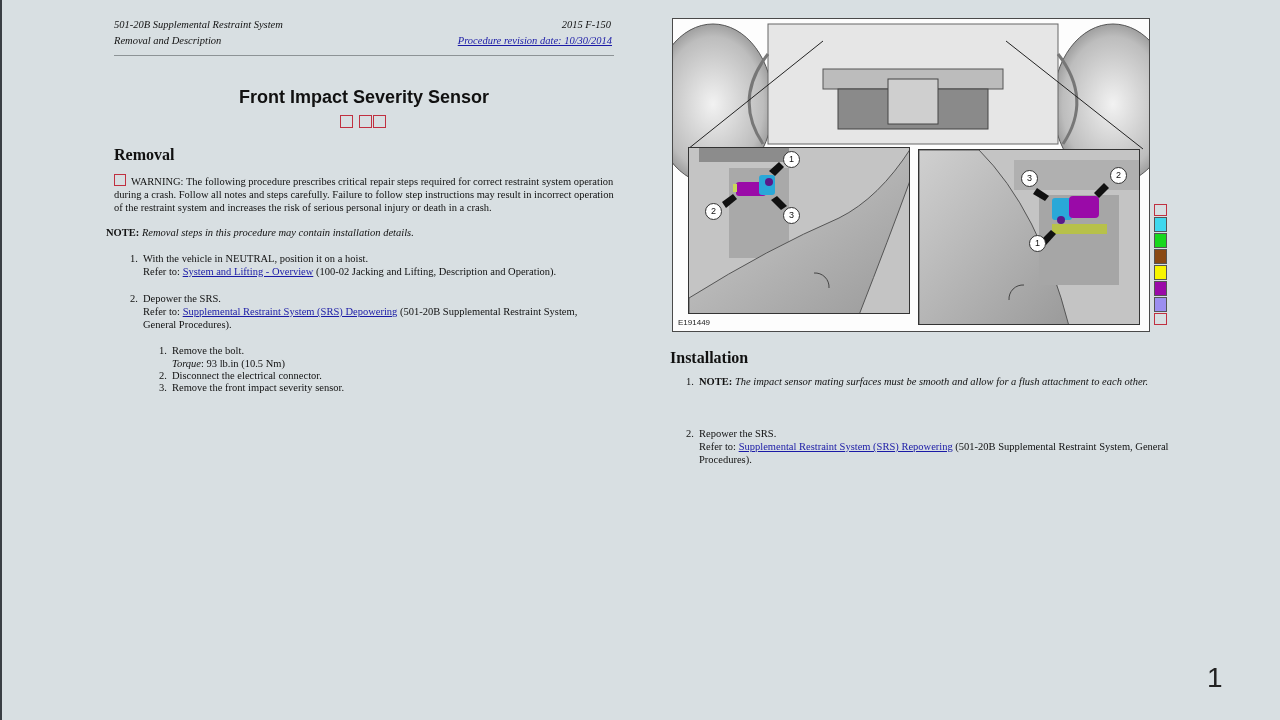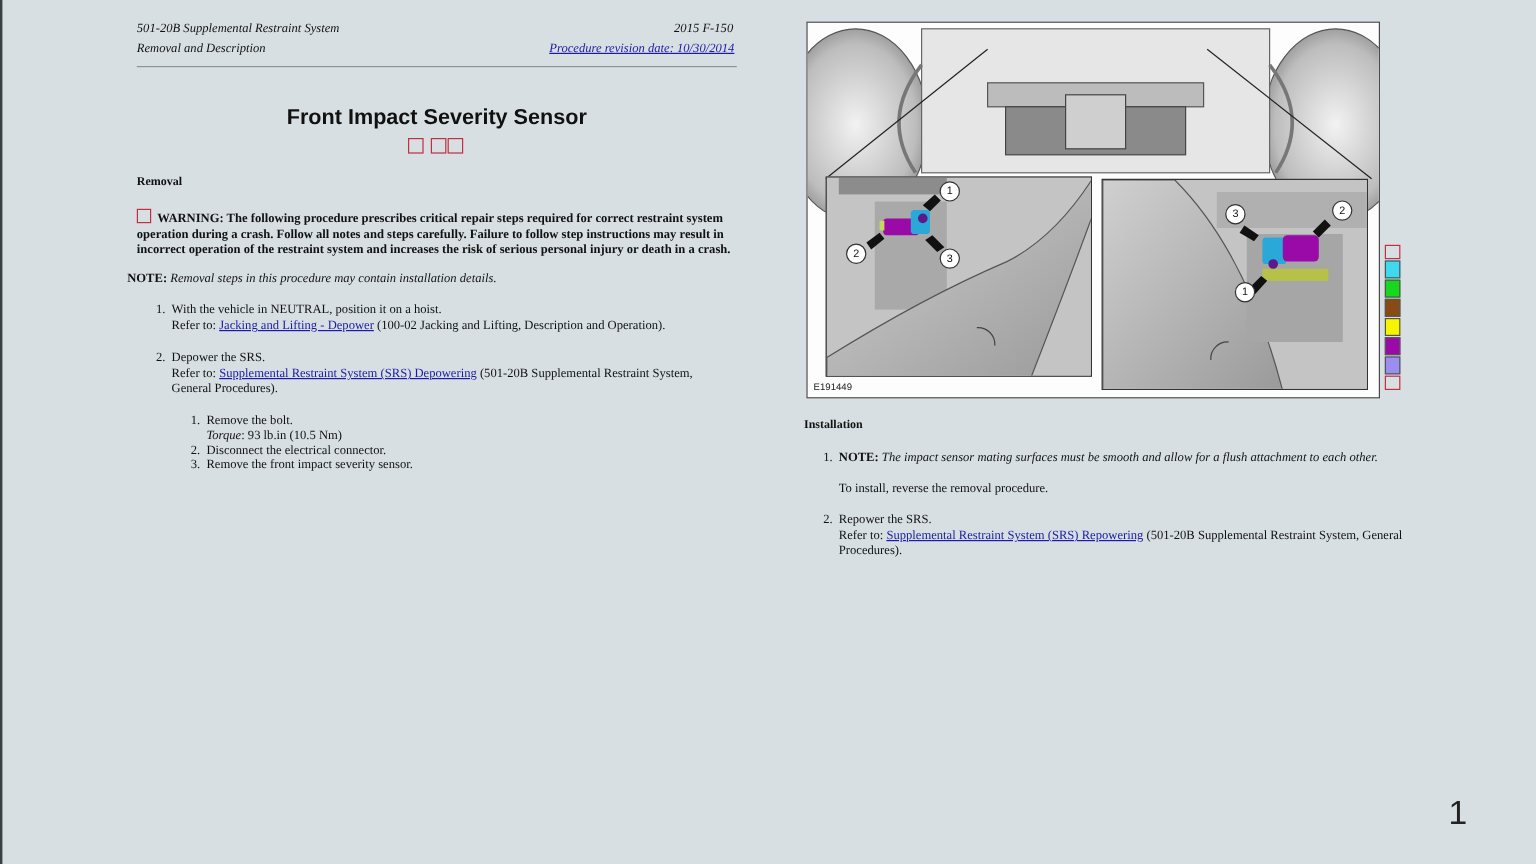--- a/index.html
+++ b/index.html
@@ -19,23 +19,23 @@
   .hdr-rule { position: absolute; left: 112px; top: 55px; width: 500px; height: 1px; background: #8d9396; }
 
   .title {
     position: absolute; left: 112px; top: 75px; width: 500px; text-align: center;
     font-family: "Liberation Sans", "DejaVu Sans", sans-serif; font-weight: bold; font-size: 18px; margin-top: 12px;
   }
   .red-boxes { position: absolute; left: 338px; top: 115px; display: flex; gap: 0; }
   .red-box { width: 13px; height: 13px; border: 1.3px solid #c03040; background: transparent; margin-right: 1px; }
   .red-box.gap { margin-right: 6px; }
 
-  .section-head { font-weight: bold; font-size: 10px; }
+  .section-head { font-weight: bold; font-size: 16px; }
   .para { font-size: 10.5px; line-height: 13px; }
-  .warn { font-weight: bold; }
+  .warn { font-weight: normal; }
   .warn-box { display: inline-block; width: 12px; height: 12px; border: 1.3px solid #c03040; vertical-align: -1px; margin-right: 5px; }
 
   .step { font-size: 10.5px; line-height: 13px; }
   .step .num { position: absolute; left: -13px; }
 
   
   .figure {
     position: absolute; left: 670px; top: 18px; width: 478px; height: 314px;
     background: #fdfdfd; border: 1.5px solid #4a4a4a; overflow: hidden;
   }
@@ -85,21 +85,21 @@
 <div class="abs para" style="left:104px; top:226px; width:500px;">
   <b>NOTE:</b>
   <i>Removal steps in this procedure may contain installation details.</i>
 </div>
 
 <div class="abs step" style="left:141px; top:252px; width:470px;">
   <span class="num">1.</span>
   <div>With the vehicle in NEUTRAL, position it on a hoist.</div>
   <div>
     <span>Refer to:</span>
-    <span class="link">Jacking and Lifting - Depower</span>
+    <span class="link">System and Lifting - Overview</span>
     <span>(100-02 Jacking and Lifting, Description and Operation).</span>
   </div>
 </div>
 
 <div class="abs step" style="left:141px; top:292px; width:470px;">
   <span class="num">2.</span>
   <div>Depower the SRS.</div>
   <div>
     <span>Refer to:</span>
     <span class="link">Supplemental Restraint System (SRS) Depowering</span>
@@ -204,21 +204,20 @@
   <div class="swatch" style="background:#9a0aa8"></div>
   <div class="swatch" style="background:#9c8ef0"></div>
   <div class="swatch outline"></div>
 </div>
 
 <div class="abs section-head" style="left:668px; top:349px;">Installation</div>
 
 <div class="abs step" style="left:697px; top:375px; width:470px;">
   <span class="num">1.</span>
   <div><b>NOTE:</b> <i>The impact sensor mating surfaces must be smooth and allow for a flush attachment to each other.</i></div>
-  <div style="margin-top:13px;">To install, reverse the removal procedure.</div>
 </div>
 
 <div class="abs step" style="left:697px; top:427px; width:470px;">
   <span class="num">2.</span>
   <div>Repower the SRS.</div>
   <div>
     <span>Refer to:</span>
     <span class="link">Supplemental Restraint System (SRS) Repowering</span>
     <span>(501-20B Supplemental Restraint System, General Procedures).</span>
   </div>

